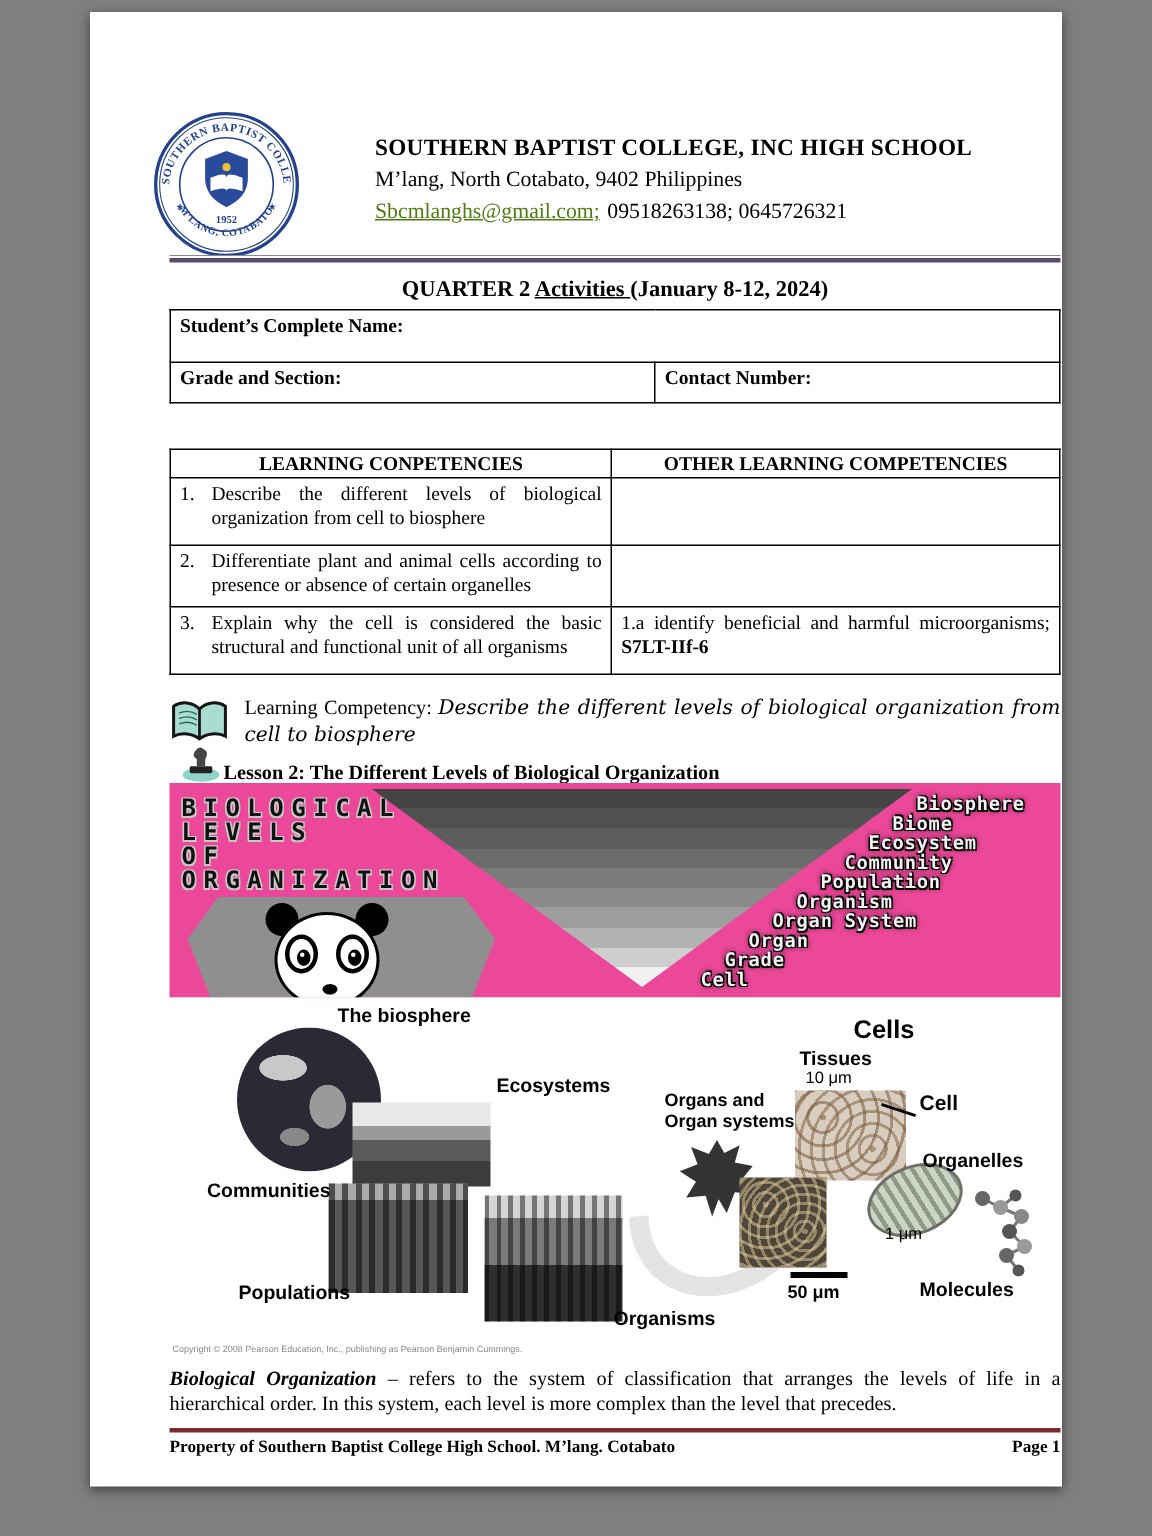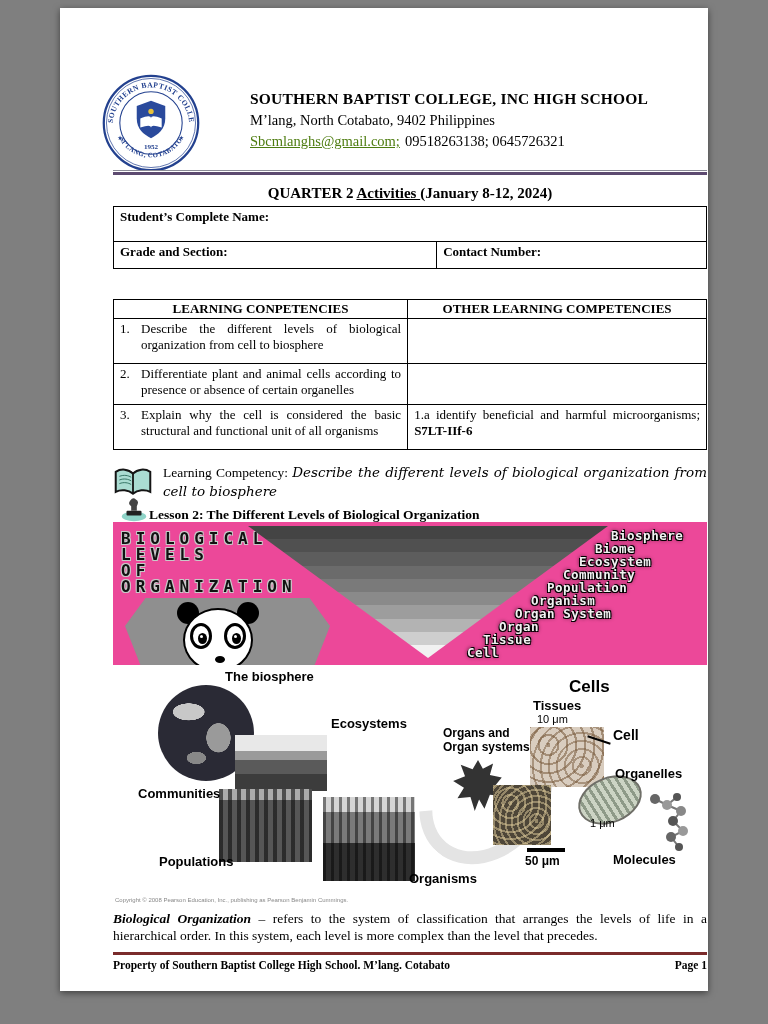--- a/index.html
+++ b/index.html
@@ -289,21 +289,21 @@
     </div>
     <div class="funnel"></div>
     <div class="pl" style="left:498px;top:6px">Biosphere</div>
     <div class="pl" style="left:482px;top:19px">Biome</div>
     <div class="pl" style="left:466px;top:32px">Ecosystem</div>
     <div class="pl" style="left:450px;top:45px">Community</div>
     <div class="pl" style="left:434px;top:58px">Population</div>
     <div class="pl" style="left:418px;top:71px">Organism</div>
     <div class="pl" style="left:402px;top:84px">Organ System</div>
     <div class="pl" style="left:386px;top:97px">Organ</div>
-    <div class="pl" style="left:370px;top:110px">Tissue</div>
+    <div class="pl" style="left:370px;top:110px">Grade</div>
     <div class="pl" style="left:354px;top:123px">Cell</div>
   </div>
 
   <div class="block collage">
     <div class="swoosh"></div>
     <div class="clabel" style="left:112px;top:4px">The biosphere</div>
     <div class="photo earth" style="left:45px;top:20px;width:96px;height:96px"></div>
     <div class="clabel" style="left:218px;top:51px">Ecosystems</div>
     <div class="photo mountain" style="left:122px;top:70px;width:92px;height:56px"></div>
     <div class="clabel" style="left:25px;top:121px">Communities</div>

